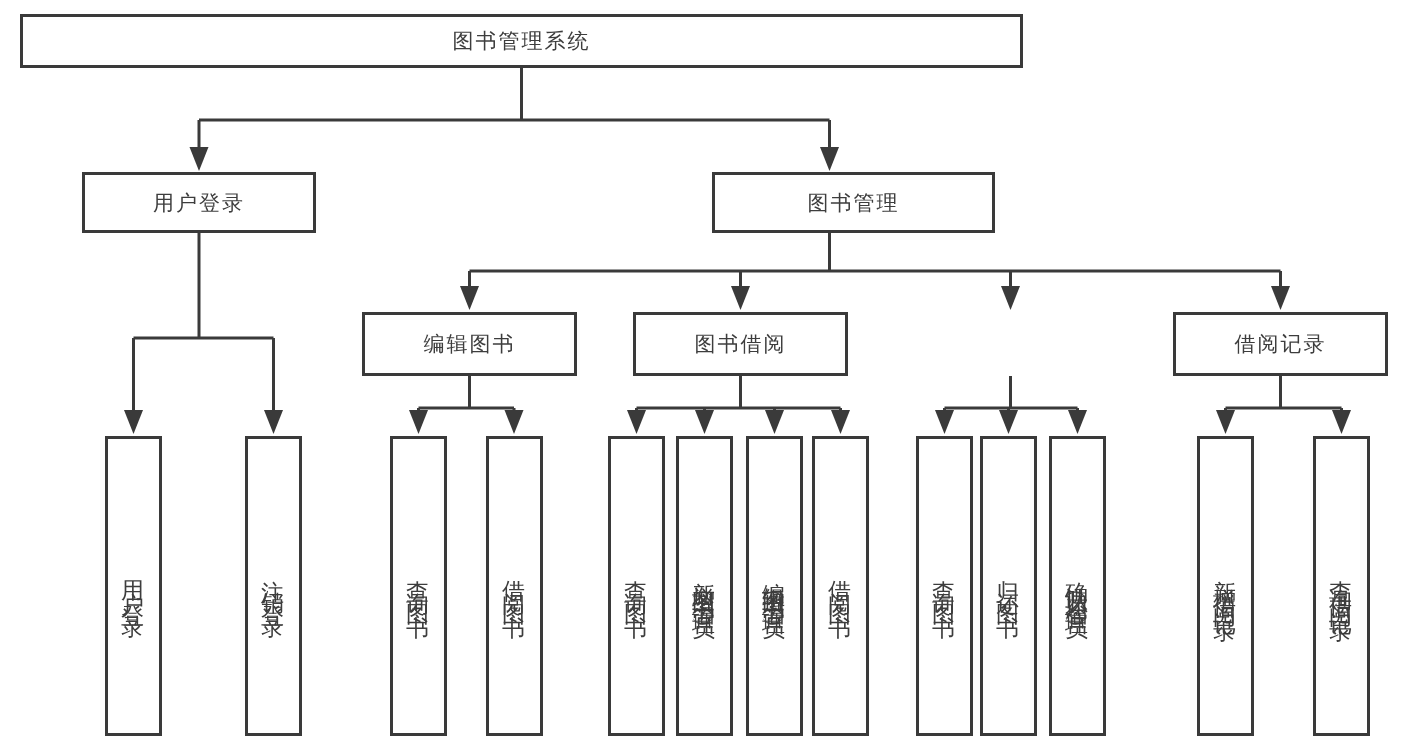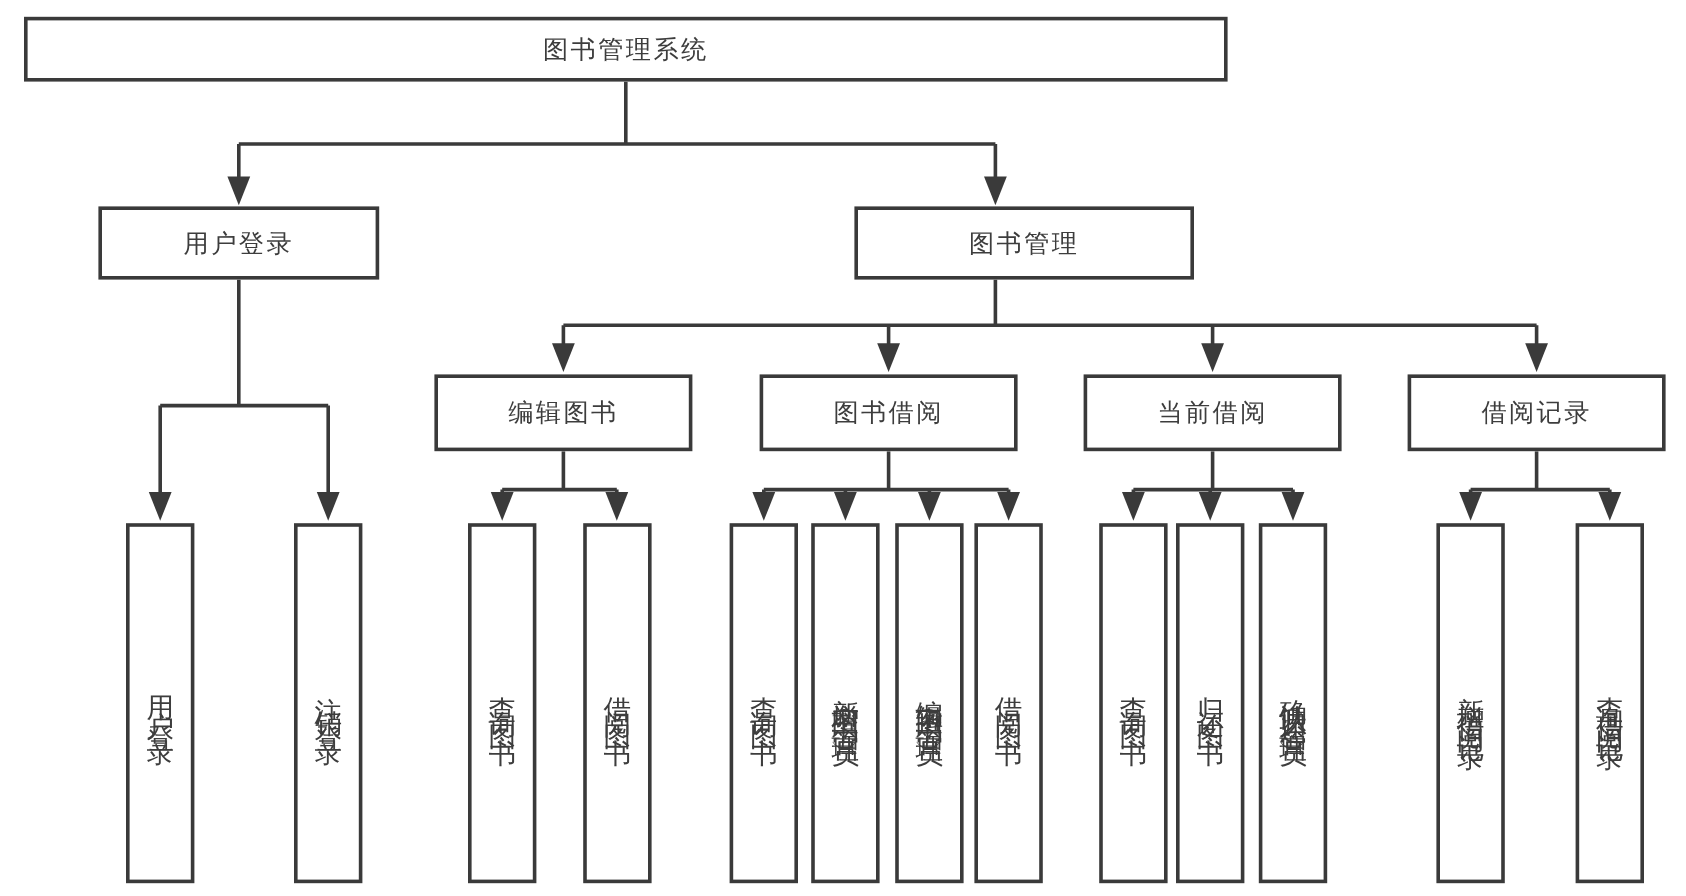--- a/index.html
+++ b/index.html
@@ -94,23 +94,20 @@
   <div class="node" style="left:712px;top:172px;width:283px;height:61px;">
     <span class="hlabel">图书管理</span>
   </div>
 
   <div class="node" style="left:362px;top:312px;width:215px;height:64px;">
     <span class="hlabel">编辑图书</span>
   </div>
   <div class="node" style="left:633px;top:312px;width:215px;height:64px;">
     <span class="hlabel">图书借阅</span>
   </div>
-  <div class="node" style="left:903px;top:312px;width:215px;height:64px;">
-    <span class="hlabel">当前借阅</span>
-  </div>
   <div class="node" style="left:1173px;top:312px;width:215px;height:64px;">
     <span class="hlabel">借阅记录</span>
   </div>
 
   <div class="node" style="left:105px;top:436px;width:57px;height:300px;">
     <span class="vlabel ls-lg">用户登录</span>
   </div>
   <div class="node" style="left:245px;top:436px;width:57px;height:300px;">
     <span class="vlabel ls-lg">注销登录</span>
   </div>

